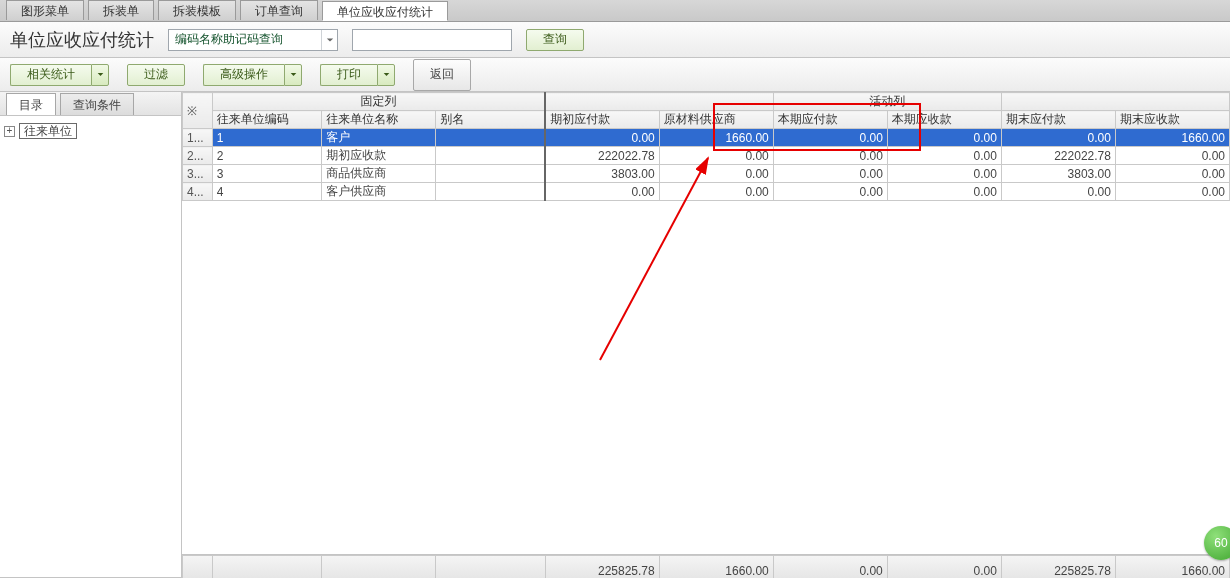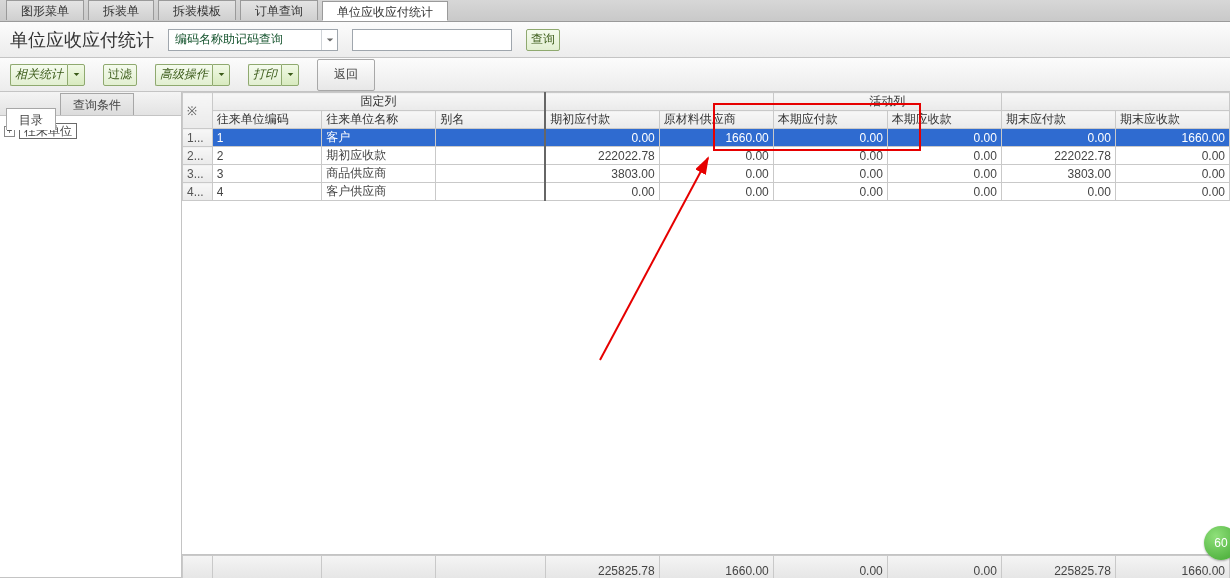--- a/index.html
+++ b/index.html
@@ -11,38 +11,38 @@
     .app-tab.active { background: #fff; border-bottom: 1px solid #fff; position: relative; top:1px; }
 
     
     .title-bar { display:flex; align-items:center; height: 36px; border-bottom:1px solid #c4c4c4; padding: 0 10px; gap: 14px; background: linear-gradient(#fcfcfc,#ececec); }
     .page-title { font-size: 18px; color:#333; font-weight: normal; }
     .search-dd { display:flex; align-items:center; height:22px; border:1px solid #9fa6ad; background:#fff; width:170px; }
     .search-dd .txt { flex:1; padding:0 6px; color:#14532d; white-space:nowrap; overflow:hidden; }
     .dd-arrow { width:16px; height:100%; display:flex; align-items:center; justify-content:center; border-left:1px solid #cfd3d7; color:#666; }
     .dd-arrow svg { width:8px; height:8px; }
     .search-input { height:22px; width:160px; border:1px solid #9fa6ad; background:#fff; }
-    .btn { height:22px; padding:0 4px; border:1px solid #8fa96f; background:linear-gradient(#f5fbee,#e2efd1); color:#3a5a18; cursor:pointer; border-radius:2px; display:flex; align-items:center; }
+    .btn { height:22px; padding:0 16px; border:1px solid #8fa96f; background:linear-gradient(#f5fbee,#e2efd1); color:#3a5a18; cursor:pointer; border-radius:2px; display:flex; align-items:center; }
 
     
     .toolbar { display:flex; align-items:center; height: 34px; border-bottom:1px solid #c4c4c4; padding: 0 10px; gap: 18px; background: linear-gradient(#fcfcfc,#ececec); }
     .btn-split { display:flex; }
-    .btn-split .btn { border-right:none; border-radius:2px 0 0 2px;font-style:italic; }
+    .btn-split .btn { border-right:none; border-radius:2px 0 0 2px; }
     .btn-split .dd { width:18px; height:22px; border:1px solid #8fa96f; background:linear-gradient(#f1f9e6,#d8eabf); display:flex; align-items:center; justify-content:center; border-radius:0 2px 2px 0; }
     .btn-split .dd svg { width:7px; height:7px; fill:#3a5a18; }
     .btn-plain { height:32px; padding:0 16px; border:1px solid #a8a8a8; background:linear-gradient(#fdfdfd,#e7e7e7); color:#444; cursor:pointer; border-radius:2px; display:flex; align-items:center; }
 
     
     .main { display:flex; height: calc(578px - 22px - 36px - 34px); }
 
     
     .left-panel { width: 182px; border-right:1px solid #c4c4c4; display:flex; flex-direction:column; background:#fff; }
     .left-tabs { display:flex; height:24px; background:linear-gradient(#f4f4f4,#e3e3e3); border-bottom:1px solid #c4c4c4; align-items:flex-end; padding-left:6px; gap:4px; }
     .left-tab { height:22px; line-height:22px; padding:0 12px; border:1px solid #a7a7a7; border-bottom:none; background:linear-gradient(#ececec,#dcdcdc); cursor:pointer; }
-    .left-tab.active { background:#fff; position:relative; top:15px;font-family:Liberation Serif, serif; }
+    .left-tab.active { background:#fff; position:relative; top:0;font-family:Liberation Serif, serif; }
     .tree { flex:1; padding:6px 4px; border-bottom:1px solid #c4c4c4; overflow:auto; }
     .tree-item { display:flex; align-items:center; gap:4px; height:18px; }
     .tree-toggle { width:11px; height:11px; border:1px solid #888; display:flex; align-items:center; justify-content:center; font-size:10px; line-height:1; color:#555; }
     .tree-label { border:1px solid #6a6a6a; padding:0 4px; height:16px; line-height:14px; }
 
     
     .right-panel { flex:1; display:flex; flex-direction:column; background:#fff; }
     .grid-wrap { flex:1; overflow:hidden; position:relative; }
     table.grid { border-collapse: collapse; width: 100%; table-layout:fixed; }
     .grid th, .grid td { border:1px solid #c9c9c9; height:17px; padding:0 4px; overflow:hidden; white-space:nowrap; }

